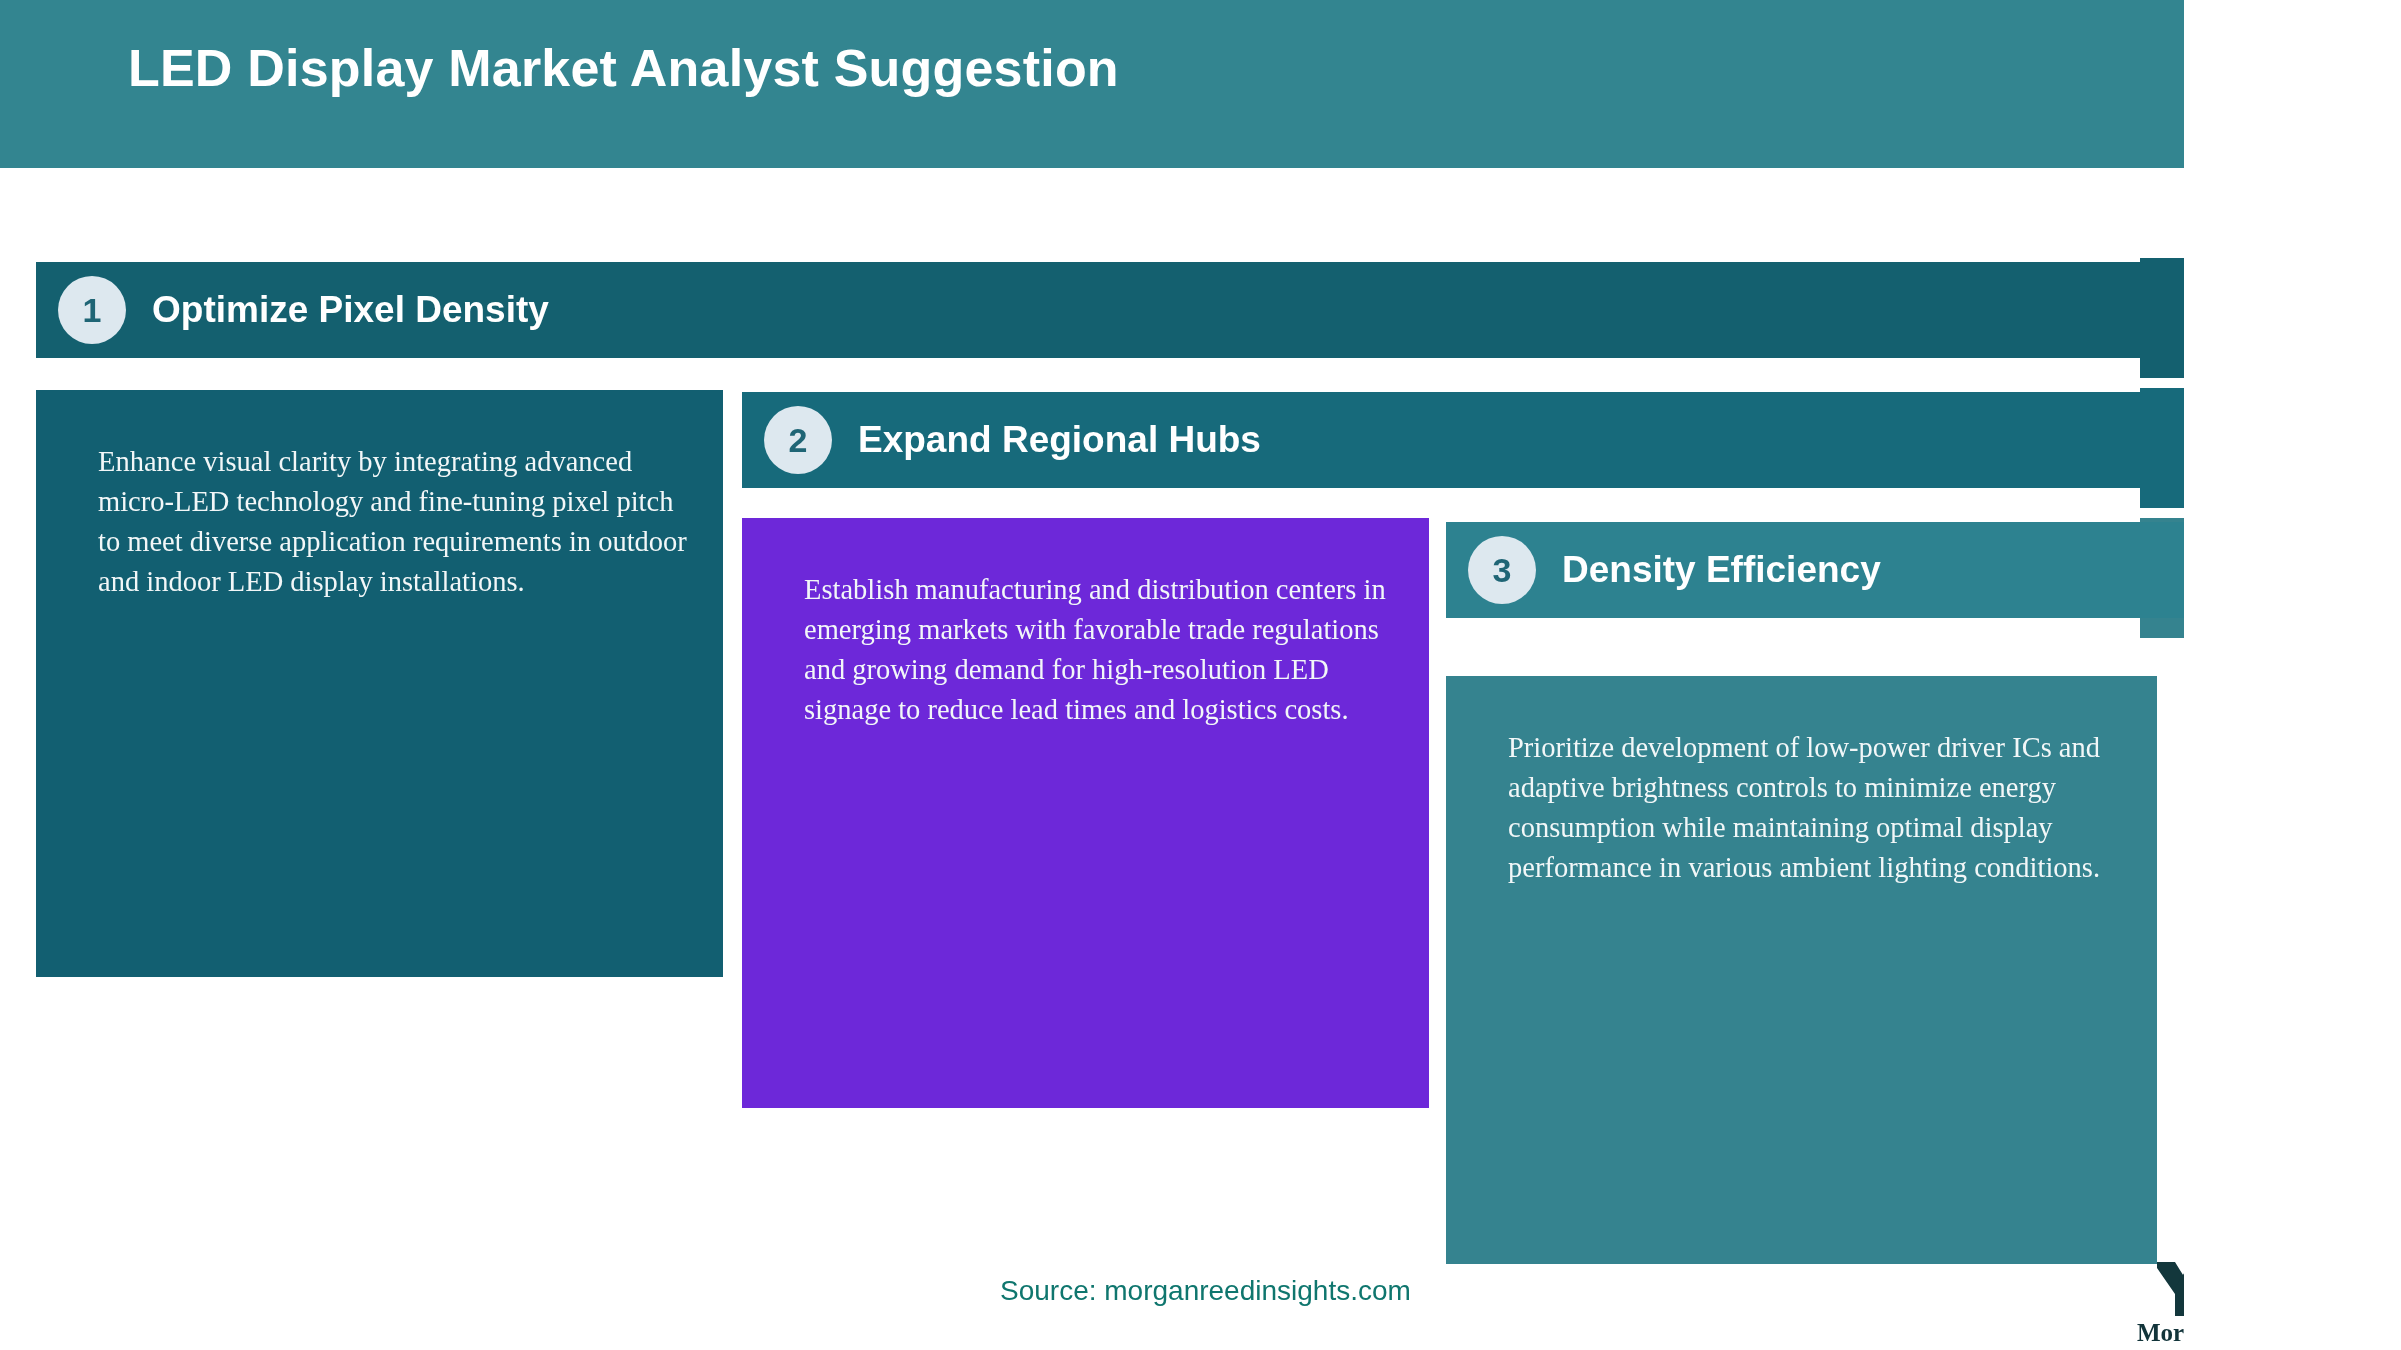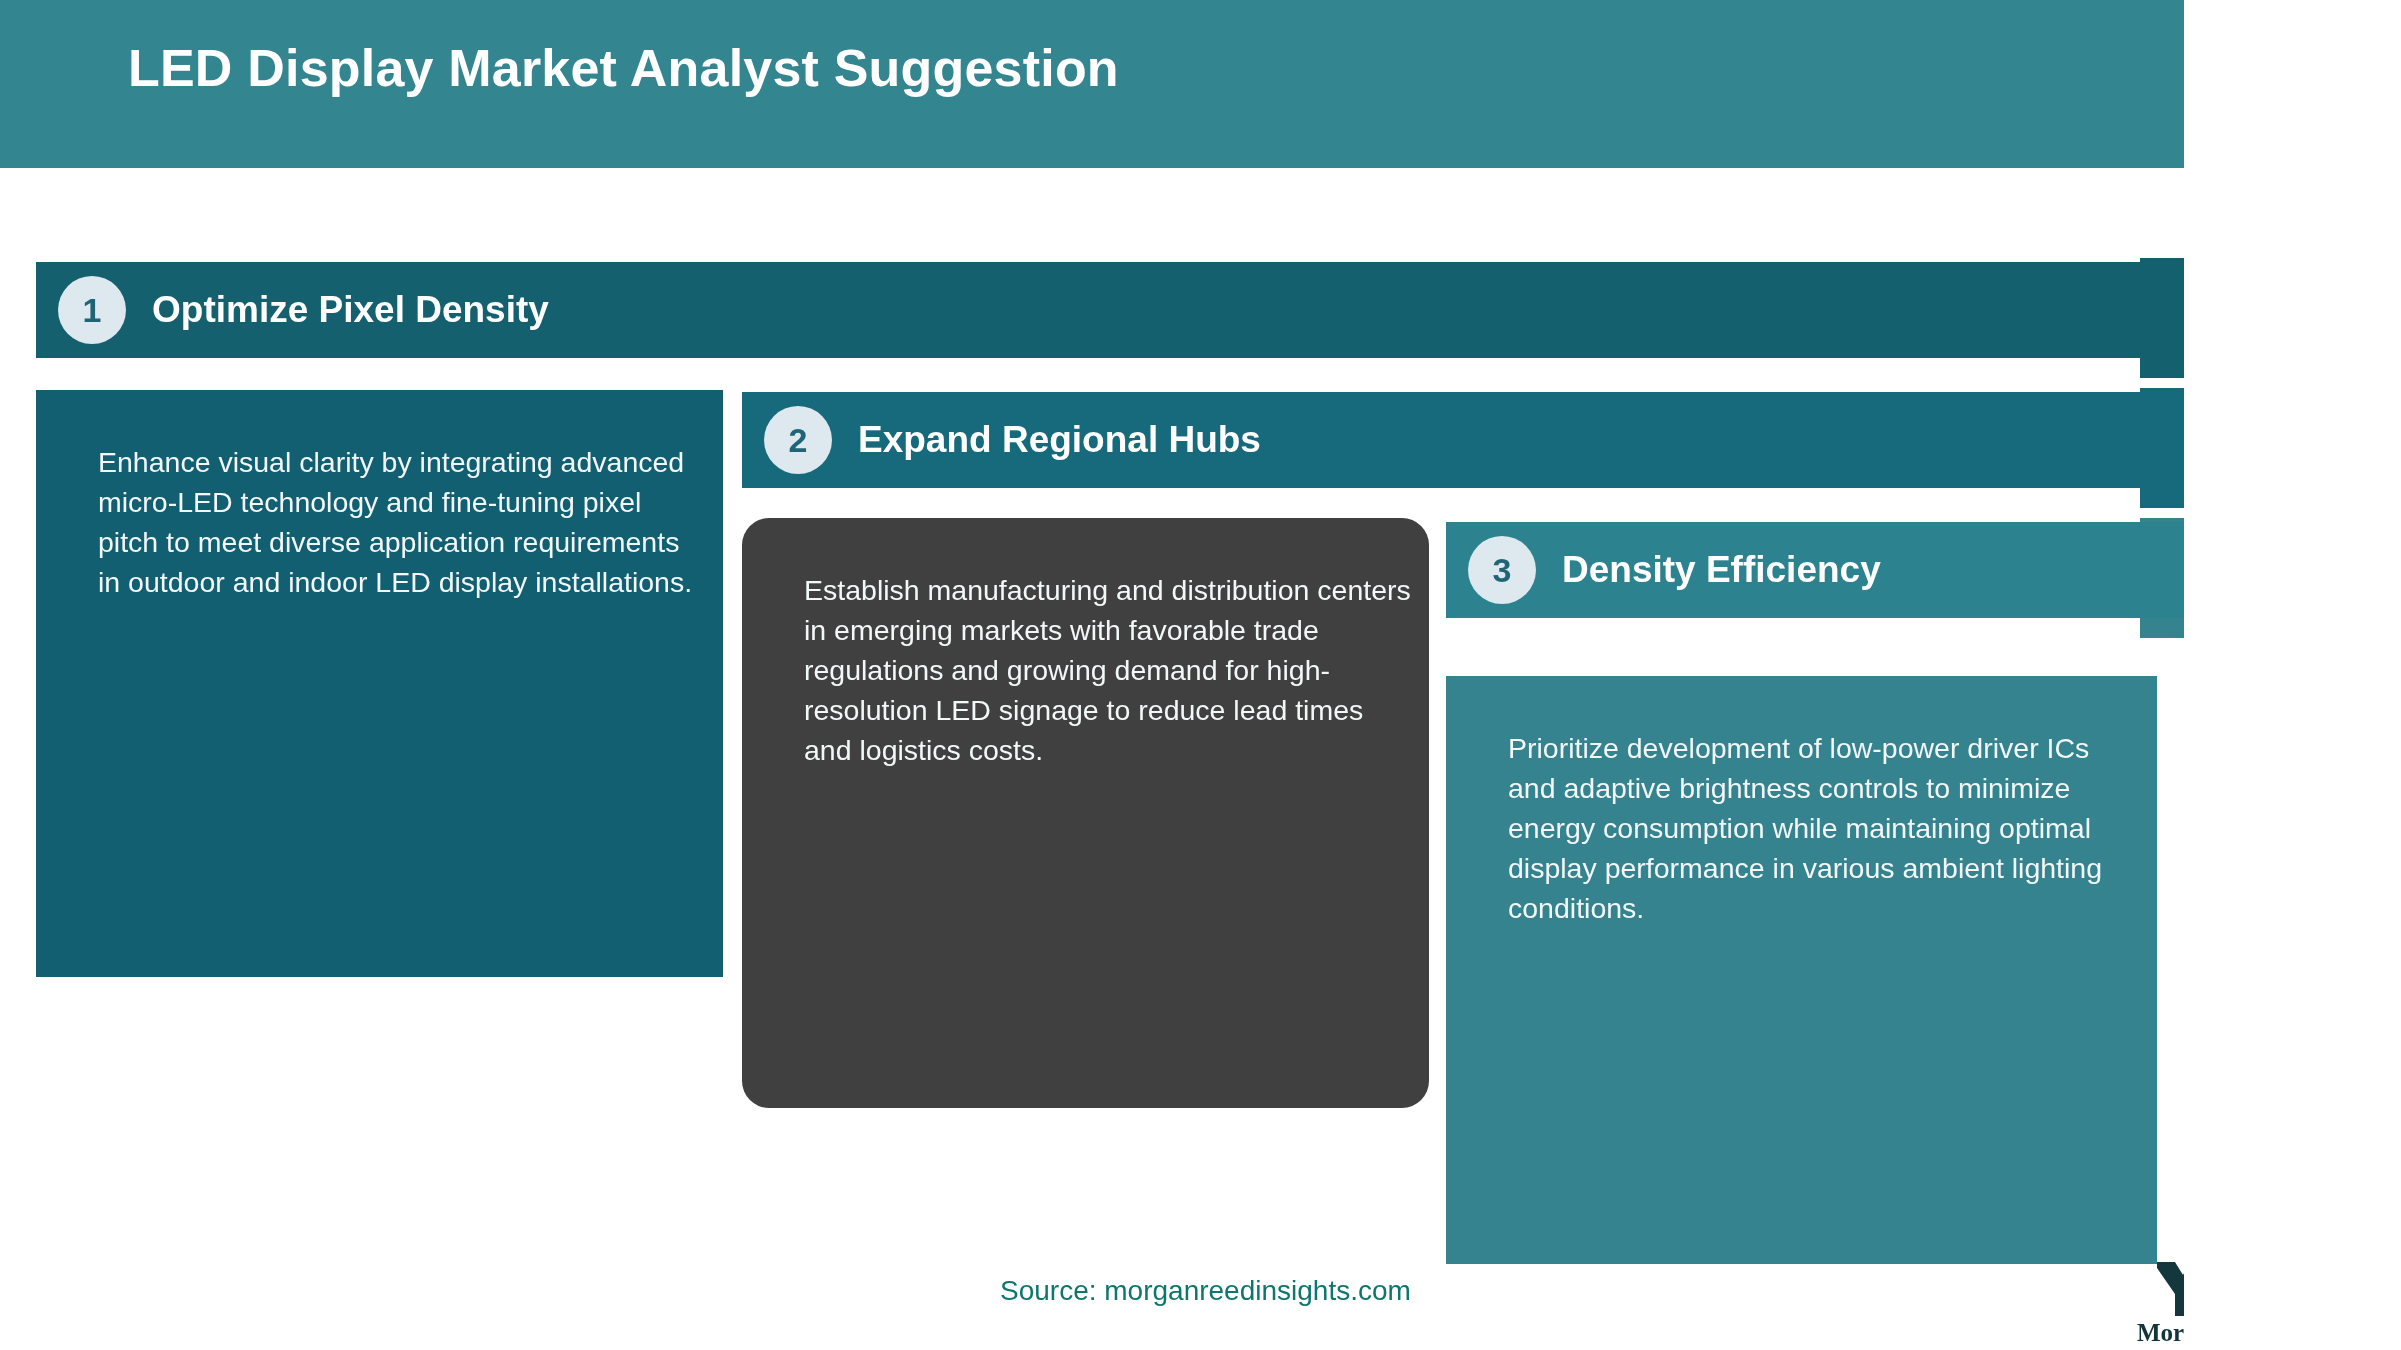--- a/index.html
+++ b/index.html
@@ -89,20 +89,21 @@
     box-sizing: border-box;
   }
   .body-text {
     position: absolute;
     left: 62px;
     top: 52px;
     color: #f2f7f8;
     font-size: 28.5px;
     line-height: 40px;
     font-weight: normal;
+    font-family: Liberation Serif, serif;
   }
 
   
   #panel1-head {
     left: 36px; top: 262px;
     width: 2256px; height: 96px;
     background: #14606f;
   }
   #panel1-body {
     left: 36px; top: 390px;
@@ -113,22 +114,21 @@
 
   
   #panel2-head {
     left: 742px; top: 392px;
     width: 1552px; height: 96px;
     background: #176a7b;
   }
   #panel2-body {
     left: 742px; top: 518px;
     width: 687px; height: 590px;
-    background: #404040;
-    border-radius: 27px;
+    background: #6d28d9;
   }
   #panel2-body .body-text { width: 610px; }
 
   
   #panel3-head {
     left: 1446px; top: 522px;
     width: 856px; height: 96px;
     background: #2d8290;
   }
   #panel3-body {

